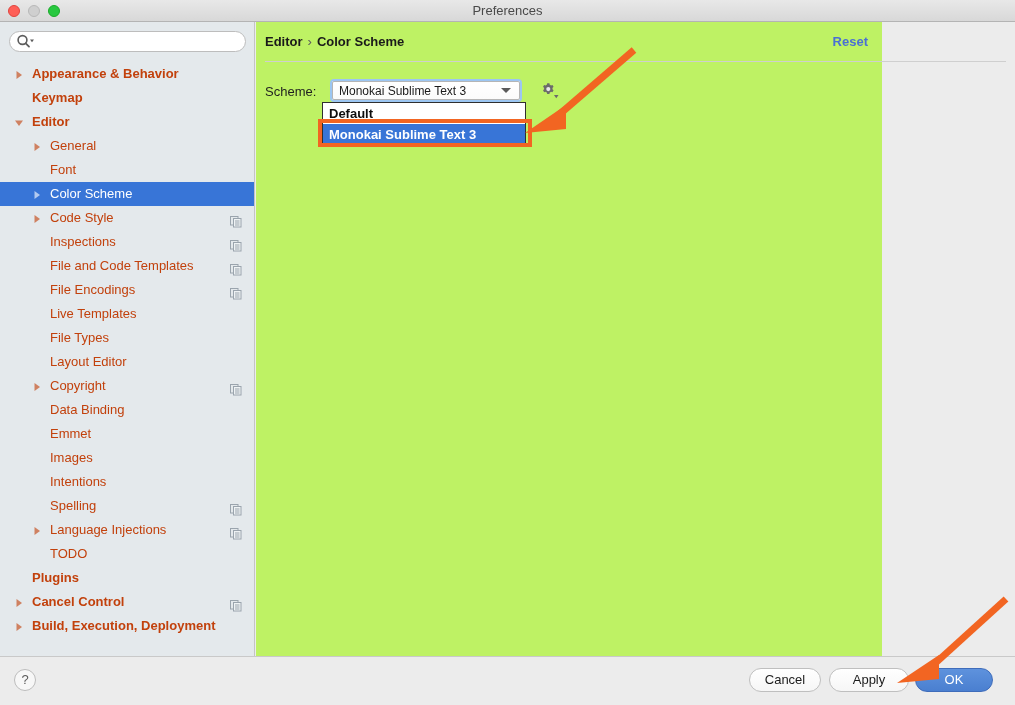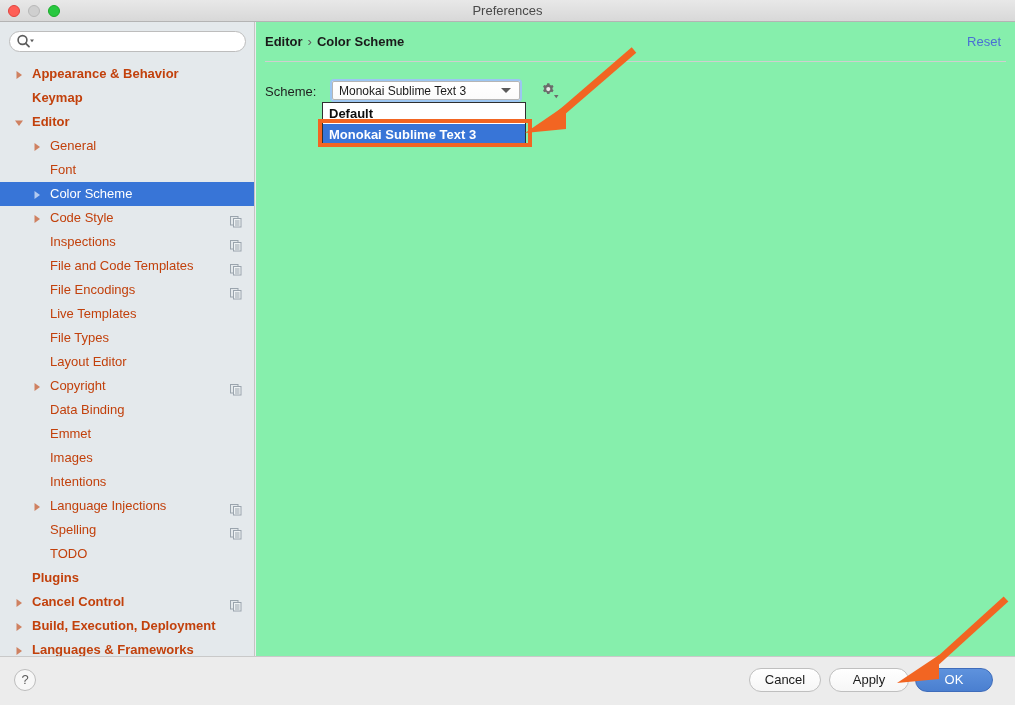--- a/index.html
+++ b/index.html
@@ -125,42 +125,42 @@
   .row .copy-icon {
     position: absolute;
     top: 6px; right: 12px;
     width: 12px; height: 12px;
   }
 
   
   #content {
     position: absolute;
     top: 22px; left: 256px;
-    width: 759px;
+    width: 626px;
     height: 634px;
-    background: #86efac;
+    background: #bef264;
   }
   #breadcrumb {
     position: absolute;
     top: 12px; left: 9px;
     font-size: 13px;
     font-weight: bold;
     color: #1a1a1a;
     white-space: nowrap;
   }
   #breadcrumb .sep {
     color: #5c5c5c;
     font-weight: normal;
     padding: 0 5px;
   }
   #reset-link {
     position: absolute;
     top: 12px; right: 14px;
     font-size: 13px;
-    font-weight: normal;
+    font-weight: bold;
     color: #4a6fd4;
     cursor: pointer;
     white-space: nowrap;
   }
 
   #scheme-label {
     position: absolute;
     top: 62px; left: 9px;
     font-size: 13px;
     color: #1f1f1f;
@@ -444,36 +444,36 @@
         <div class="row lvl1">
           <span class="label">Emmet</span>
         </div>
         <div class="row lvl1">
           <span class="label">Images</span>
         </div>
         <div class="row lvl1">
           <span class="label">Intentions</span>
         </div>
         <div class="row lvl1">
+          <span class="label">Spelling</span>
+          <span class="copy-icon"><svg width="12" height="12" viewBox="0 0 12 12">
+              <rect x="0.5" y="0.5" width="7.5" height="8.5" fill="#e4e9ec" stroke="#9aa4ad"></rect>
+              <rect x="3.5" y="2.5" width="7.5" height="8.5" fill="#eef2f4" stroke="#9aa4ad"></rect>
+              <line x1="5" y1="5" x2="9.5" y2="5" stroke="#9aa4ad"></line>
+              <line x1="5" y1="7" x2="9.5" y2="7" stroke="#9aa4ad"></line>
+              <line x1="5" y1="9" x2="9.5" y2="9" stroke="#9aa4ad"></line>
+            </svg></span>
+        </div>
+        <div class="row lvl1">
           <span class="arrow">
             <svg width="10" height="10" viewBox="0 0 10 10">
               <path d="M2.5 1 L8 5 L2.5 9 Z" fill="currentColor" opacity="0.62"></path>
             </svg>
           </span>
           <span class="label">Language Injections</span>
-          <span class="copy-icon"><svg width="12" height="12" viewBox="0 0 12 12">
-              <rect x="0.5" y="0.5" width="7.5" height="8.5" fill="#e4e9ec" stroke="#9aa4ad"></rect>
-              <rect x="3.5" y="2.5" width="7.5" height="8.5" fill="#eef2f4" stroke="#9aa4ad"></rect>
-              <line x1="5" y1="5" x2="9.5" y2="5" stroke="#9aa4ad"></line>
-              <line x1="5" y1="7" x2="9.5" y2="7" stroke="#9aa4ad"></line>
-              <line x1="5" y1="9" x2="9.5" y2="9" stroke="#9aa4ad"></line>
-            </svg></span>
-        </div>
-        <div class="row lvl1">
-          <span class="label">Spelling</span>
           <span class="copy-icon"><svg width="12" height="12" viewBox="0 0 12 12">
               <rect x="0.5" y="0.5" width="7.5" height="8.5" fill="#e4e9ec" stroke="#9aa4ad"></rect>
               <rect x="3.5" y="2.5" width="7.5" height="8.5" fill="#eef2f4" stroke="#9aa4ad"></rect>
               <line x1="5" y1="5" x2="9.5" y2="5" stroke="#9aa4ad"></line>
               <line x1="5" y1="7" x2="9.5" y2="7" stroke="#9aa4ad"></line>
               <line x1="5" y1="9" x2="9.5" y2="9" stroke="#9aa4ad"></line>
             </svg></span>
         </div>
         <div class="row lvl1">
           <span class="label">TODO</span>
@@ -496,28 +496,20 @@
               <line x1="5" y1="9" x2="9.5" y2="9" stroke="#9aa4ad"></line>
             </svg></span>
         </div>
         <div class="row lvl0">
           <span class="arrow">
             <svg width="10" height="10" viewBox="0 0 10 10">
               <path d="M2.5 1 L8 5 L2.5 9 Z" fill="currentColor" opacity="0.62"></path>
             </svg>
           </span>
           <span class="label">Build, Execution, Deployment</span>
-        </div>
-        <div class="row lvl0">
-          <span class="arrow">
-            <svg width="10" height="10" viewBox="0 0 10 10">
-              <path d="M2.5 1 L8 5 L2.5 9 Z" fill="currentColor" opacity="0.62"></path>
-            </svg>
-          </span>
-          <span class="label">Languages &amp; Frameworks</span>
         </div>
       </div>
   </div>
 
   <div id="content">
 
     <div id="breadcrumb">
       <span>Editor</span><span class="sep">›</span><span>Color Scheme</span>
     </div>
 

